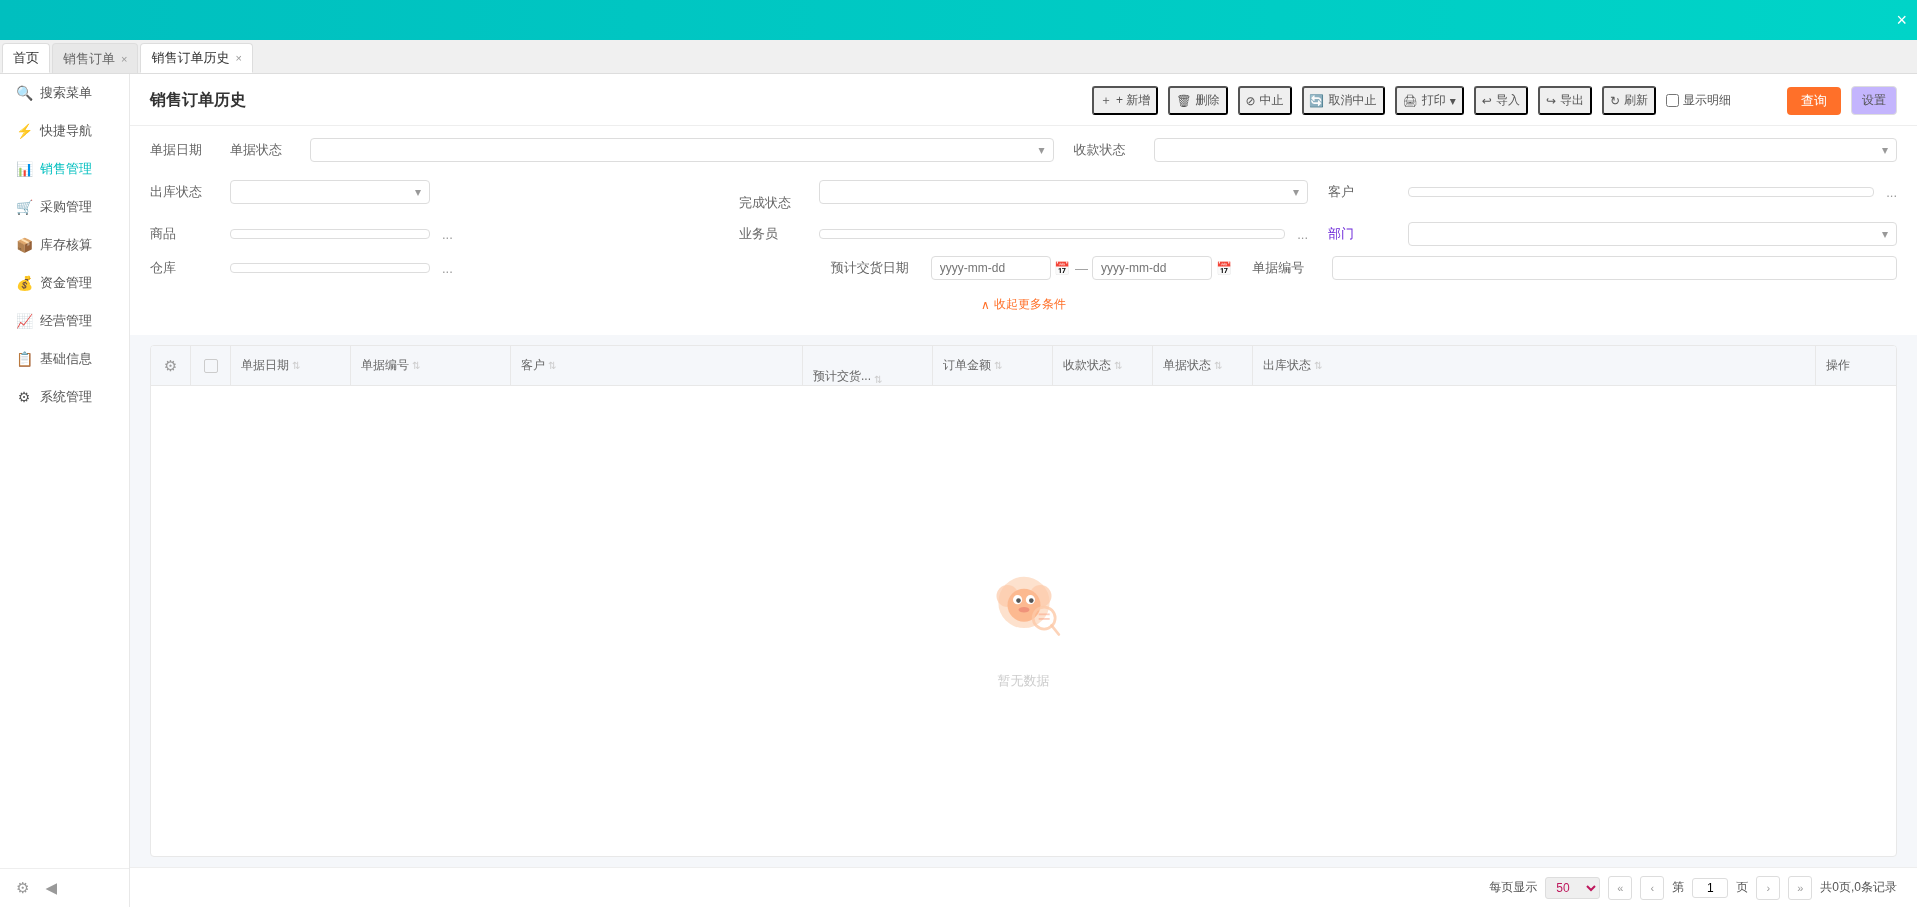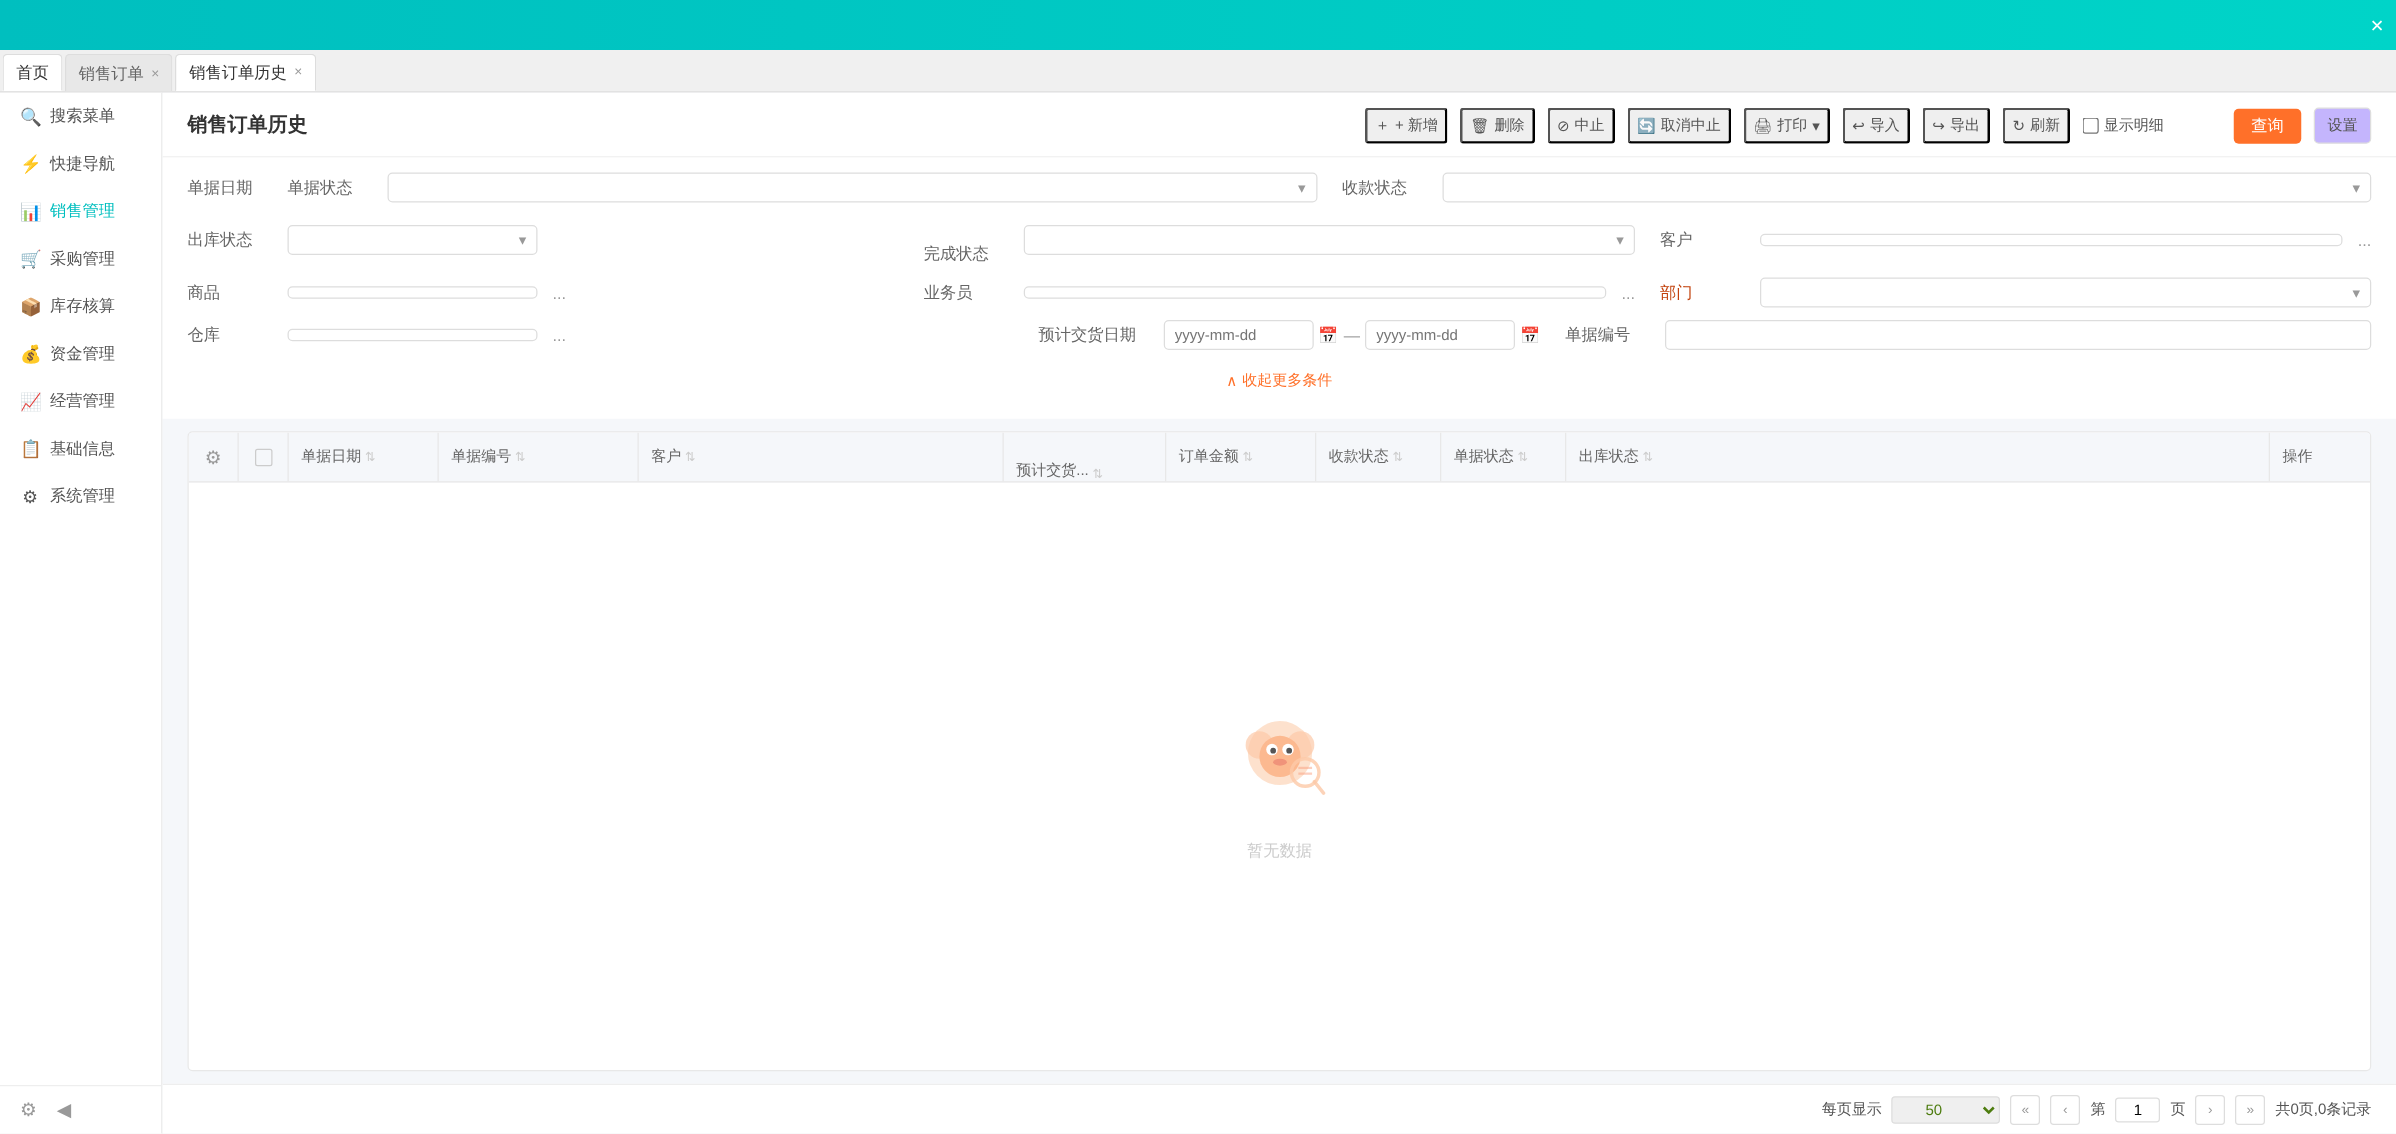--- a/index.html
+++ b/index.html
@@ -73,21 +73,21 @@
     .th-amount { width: 120px; }
     .th-pay-status { width: 100px; }
     .th-order-status { width: 100px; }
     .th-out-status { width: 130px; flex: 2; }
     .th-action { width: 80px; margin-left: auto; }
     .empty-area { flex: 1; display: flex; flex-direction: column; align-items: center; justify-content: center; }
     .empty-text { color: #ccc; font-size: 13px; }
 
     
     .pagination { height: 40px; background: #fff; border-top: 1px solid #eee; display: flex; align-items: center; justify-content: flex-end; padding: 0 20px; gap: 8px; font-size: 12px; color: #555; flex-shrink: 0; }
-    .page-select { border: 1px solid #ddd; border-radius: 3px; padding: 2px 22px; font-size: 12px; color: #4d7c0f; }
+    .page-select { border: 1px solid #ddd; border-radius: 3px; padding: 2px 6px; font-size: 12px; color: #be185d; }
     .page-nav { width: 24px; height: 24px; border: 1px solid #ddd; border-radius: 3px; display: flex; align-items: center; justify-content: center; cursor: pointer; color: #999; font-size: 11px; }
     .page-input { border: 1px solid #ddd; border-radius: 3px; width: 36px; text-align: center; padding: 2px 4px; font-size: 12px; }
 
     
     .empty-illustration { width: 110px; height: 110px; margin-bottom: 10px; }
     .empty-illustration svg { width: 100%; height: 100%; }
 
     
     .checkbox { width: 14px; height: 14px; border: 1px solid #ccc; border-radius: 2px; cursor: pointer; }
 
@@ -264,21 +264,21 @@
           </div>
           <span class="filter-dots">...</span>
         </div>
         <span style="width:80px;color:#666;font-size:13px;flex-shrink:0;margin-left:20px;">业务员</span>
         <div class="filter-content">
           <div class="filter-select filter-select-full">
             <span></span>
           </div>
           <span class="filter-dots">...</span>
         </div>
-        <span style="width:80px;color:#c2410c;font-size:13px;flex-shrink:0;margin-left:20px;">部门</span>
+        <span style="width:80px;color:#6d28d9;font-size:13px;flex-shrink:0;margin-left:20px;">部门</span>
         <div class="filter-content">
           <div class="filter-select filter-select-full">
             <span></span>
             <span class="select-arrow">▾</span>
           </div>
         </div>
       </div>
 
       <div class="filter-row">
         <span class="filter-label">仓库</span>

